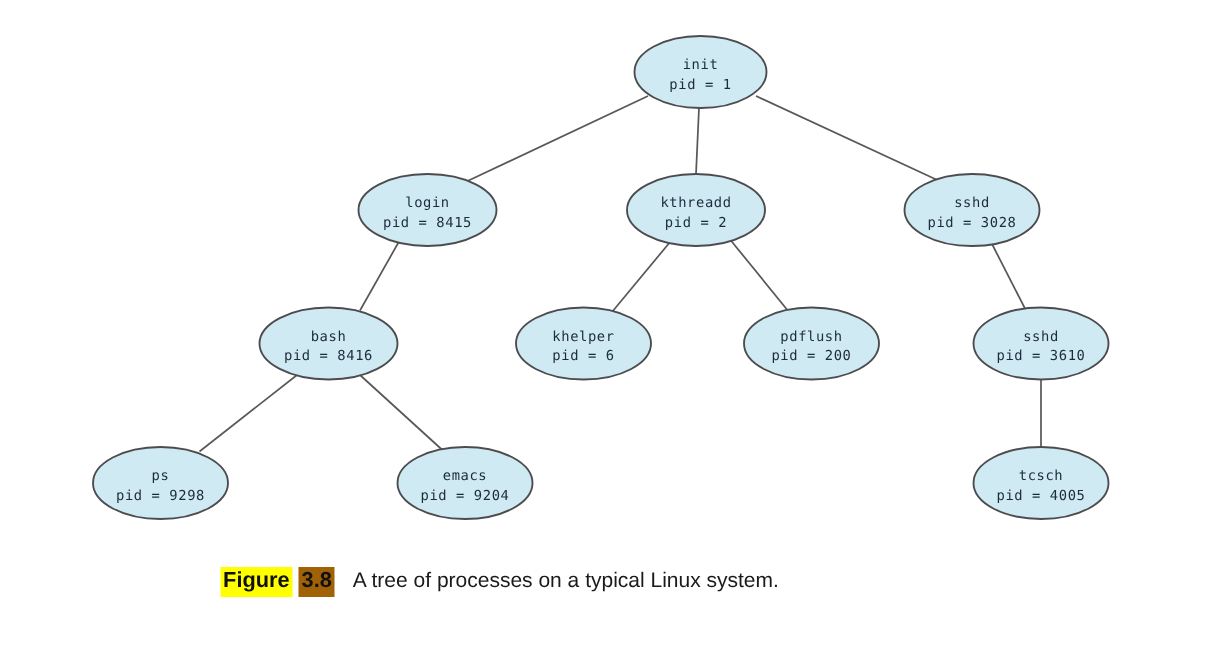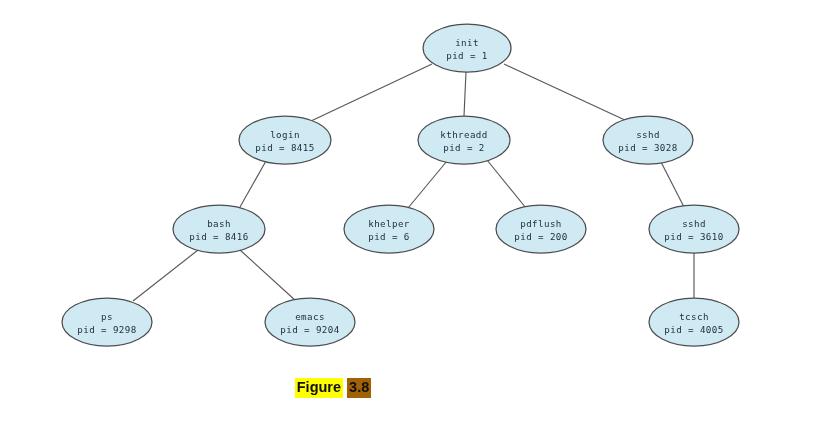--- a/index.html
+++ b/index.html
@@ -173,16 +173,17 @@
           <text x="694" y="320" class="node-text">tcsch</text>
           <text x="694" y="333" class="node-text">pid = 4005</text>
         </g>
       </g>
   </svg>
 
   <div class="caption-bar">
     <div class="caption-inner">
       <span class="caption-label">Figure</span>
       <span class="caption-number">3.8</span>
+      <span class="caption-text">A tree of processes on a typical Linux system.</span>
     </div>
   </div>
 
 </div>
 
 </body></html>

